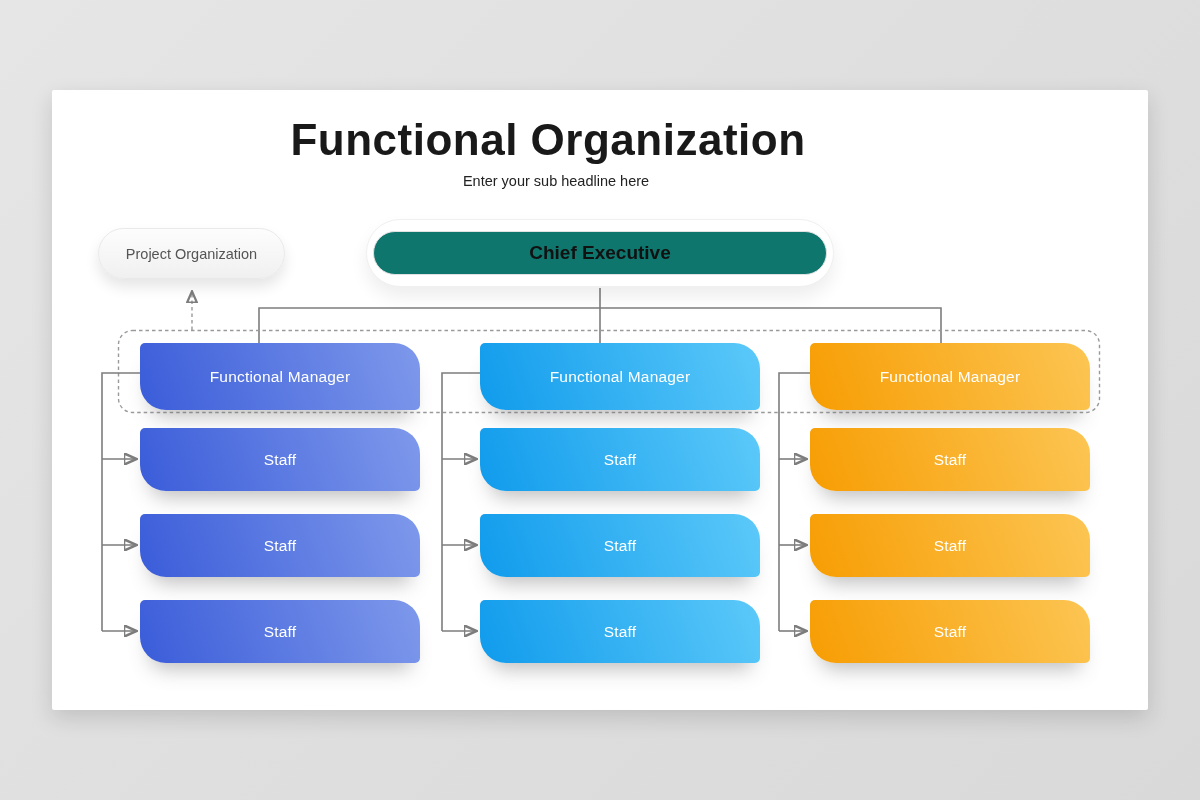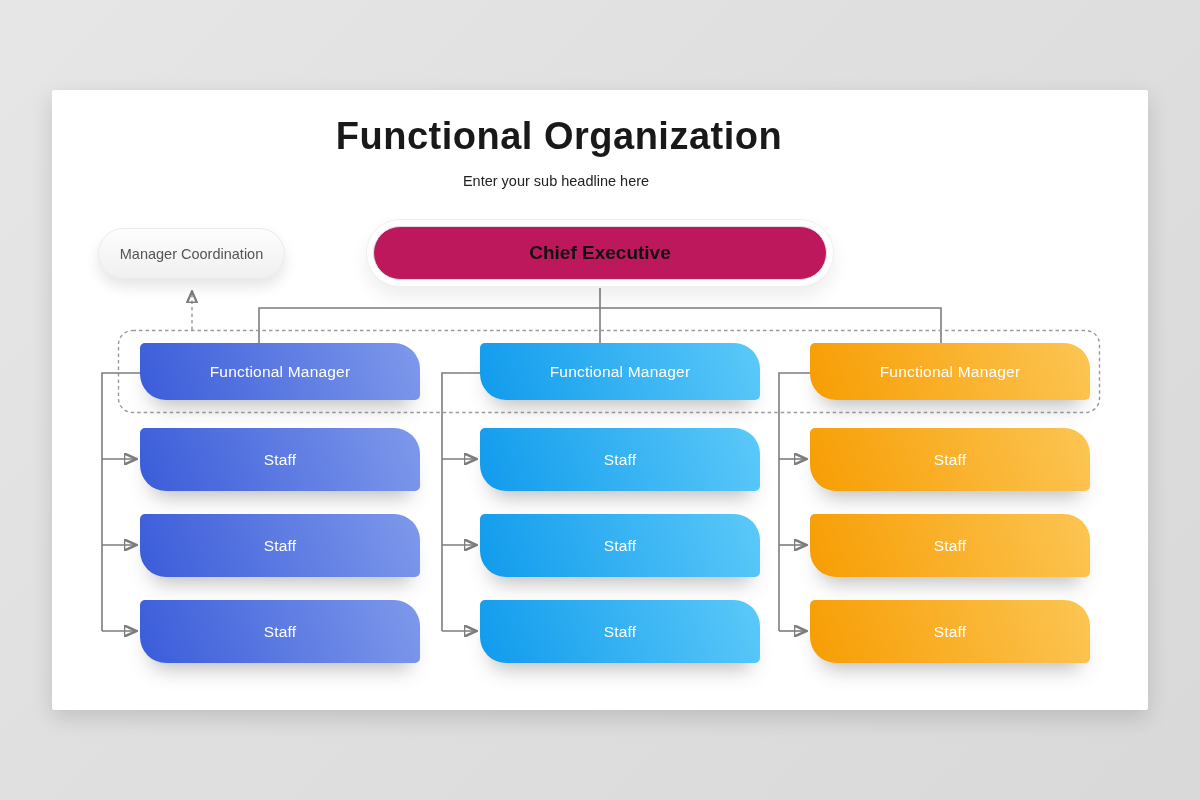--- a/index.html
+++ b/index.html
@@ -8,56 +8,56 @@
     background:linear-gradient(135deg,#e6e6e6 0%,#dedede 55%,#d9d9d9 100%);
     font-family:"Liberation Sans",sans-serif;
   }
   .card{
     position:absolute;left:52px;top:90px;width:1096px;height:620px;
     background:#ffffff;border-radius:2px;
     box-shadow:0 8px 22px rgba(0,0,0,0.14);
   }
   .title{
     position:absolute;left:0;top:115px;width:1096px;text-align:center;
-    font-size:38px;font-weight:600;letter-spacing:0.5px;color:#191919;padding-left:11px;
+    font-size:44px;font-weight:600;letter-spacing:0.5px;color:#191919;
   }
   .subtitle{
     position:absolute;left:0;top:173px;width:1112px;text-align:center;
     font-size:14.5px;font-weight:400;color:#222222;
   }
   .pill-project{
     position:absolute;left:98px;top:228px;width:185px;height:49px;
     border-radius:26px;border:1px solid #e9e9e9;
     background:linear-gradient(180deg,#fdfdfd 0%,#f0f0f0 100%);
     box-shadow:0 8px 14px rgba(0,0,0,0.10);
     display:flex;align-items:center;justify-content:center;
     font-size:14.5px;color:#555555;
   }
   .ce-outer{
     position:absolute;left:366px;top:219px;width:468px;height:68px;
     border-radius:40px;border:1px solid #f0f0f0;background:#ffffff;
     box-shadow:0 10px 18px rgba(0,0,0,0.07);
     display:flex;align-items:center;justify-content:center;box-sizing:border-box;
   }
   .ce-inner{
-    width:454px;height:54px;border-radius:30px;border:1px solid #e2e2e2;
-    background:#be185d;display:flex;align-items:center;justify-content:center;
+    width:454px;height:44px;border-radius:30px;border:1px solid #e2e2e2;
+    background:#0f766e;display:flex;align-items:center;justify-content:center;
     font-size:19px;font-weight:bold;color:#111111;box-sizing:border-box;
   }
   .connectors{position:absolute;left:0;top:0;width:1200px;height:800px;pointer-events:none;}
   .connectors path,.connectors line{stroke:#7d7d7d;stroke-width:1.6;fill:none;}
   .connectors .dashed{stroke:#9a9a9a;stroke-width:1.4;stroke-dasharray:3.5 3;fill:none;}
   .box{
     position:absolute;width:280px;
     border-radius:5px 26px 5px 26px;
     display:flex;align-items:center;justify-content:center;
     color:#ffffff;font-size:15.5px;font-weight:500;letter-spacing:0.2px;
     box-shadow:0 16px 20px -10px rgba(110,110,110,0.45);
   }
-  .manager{height:57px;top:343px;}
+  .manager{height:67px;top:343px;}
   .staff-0{height:63px;top:428px;}
   .staff-1{height:63px;top:514px;}
   .staff-2{height:63px;top:600px;}
   .col-0{left:140px;} .col-1{left:480px;} .col-2{left:810px;}
 </style>
 </head>
 <body>
 
 <div class="stage">
   <div class="card"></div>
@@ -89,21 +89,21 @@
     <line x1="442" y1="545" x2="476" y2="545" marker-end="url(#arrow)"></line>
     <line x1="442" y1="631" x2="476" y2="631" marker-end="url(#arrow)"></line>
 
     <path d="M810,373 L779,373 L779,631"></path>
     <line x1="779" y1="459" x2="806" y2="459" marker-end="url(#arrow)"></line>
     <line x1="779" y1="545" x2="806" y2="545" marker-end="url(#arrow)"></line>
     <line x1="779" y1="631" x2="806" y2="631" marker-end="url(#arrow)"></line>
   </svg>
 
   <div class="pill-project">
-    <span>Manager Coordination</span>
+    <span>Project Organization</span>
   </div>
 
   <div class="ce-outer">
     <div class="ce-inner">
       <span>Chief Executive</span>
     </div>
   </div>
 
   <div class="box manager col-0" style="background: linear-gradient(70deg, rgb(58, 92, 217) 0%, rgb(126, 153, 235) 100%);">
     <span>Functional Manager</span>

